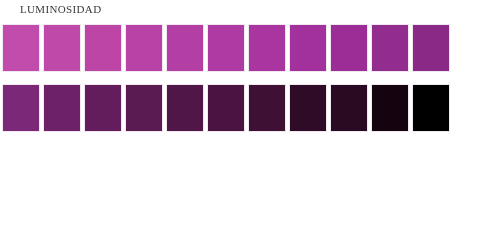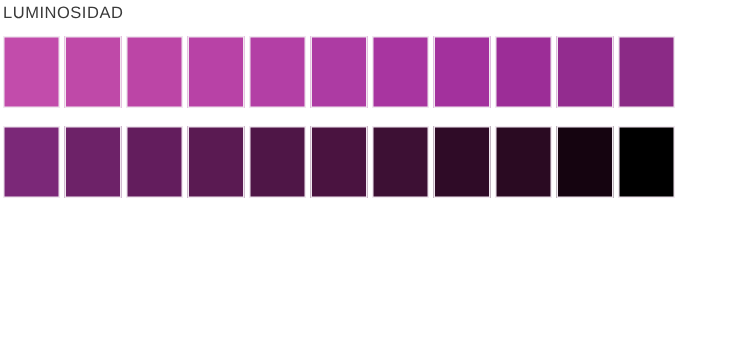--- a/index.html
+++ b/index.html
@@ -16,23 +16,23 @@
   }
   #palette-panel {
     position: relative;
     width: 500px;
     height: 146px;
     background: #ffffff;
     box-sizing: border-box;
   }
   #palette-title {
     position: absolute;
-    left: 2px;
+    left: 20px;
     top: 3px;
-    font-family: Liberation Sans, sans-serif;
+    font-family: Liberation Serif, serif;
     font-size: 11px;
     letter-spacing: 0.35px;
     color: #3a3a3a;
     line-height: 13px;
     white-space: nowrap;
     -webkit-font-smoothing: antialiased;
   }
   .swatch-row {
     position: absolute;
     left: 2px;

